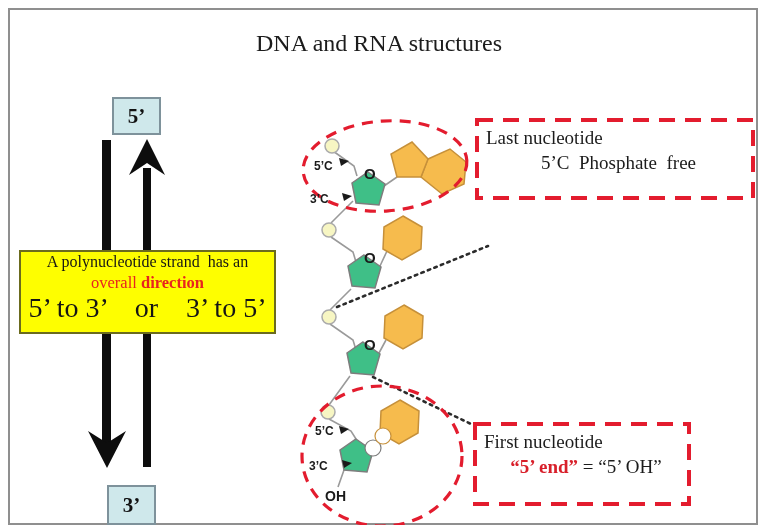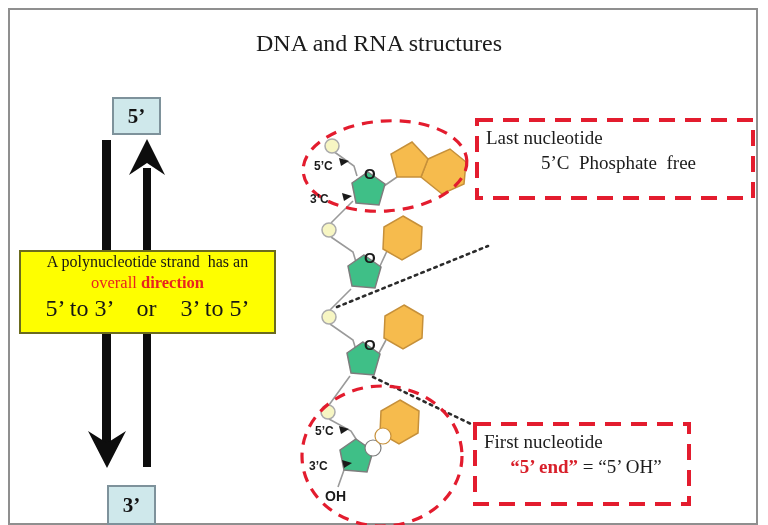--- a/index.html
+++ b/index.html
@@ -12,21 +12,21 @@
           display:flex;align-items:center;justify-content:center;
           font-weight:bold;font-size:21px;color:#111;font-family:"Liberation Serif",serif;}
   .tag5{left:112px;top:97px;height:34px;}
   .tag3{left:107px;top:485px;height:36px;}
   .svg-layer{position:absolute;left:0;top:0;}
   .yellowbox{position:absolute;left:19px;top:250px;width:253px;height:80px;
              background:#fefe00;border:2px solid #6b6b1e;text-align:center;color:#151515;}
   .yb-l1{font-size:16px;line-height:20px;white-space:pre;}
   .yb-l2{font-size:16.5px;line-height:21px;color:#e8231f;}
   .yb-l2 b{color:#e8231f;}
-  .yb-l3{font-size:24px;line-height:30px;white-space:pre;}
+  .yb-l3{font-size:28px;line-height:30px;white-space:pre;}
   .notebox{position:absolute;color:#1c1c1c;font-size:19px;line-height:25px;
            font-family:"Liberation Serif",serif;}
   .note-first{left:486px;top:125px;width:265px;}
   .note-last{left:484px;top:429px;width:204px;}
   .pre{white-space:pre;text-align:center;}
   .redtxt{color:#d81f2a;font-weight:bold;}
   .diag-label{font-family:"Liberation Sans",sans-serif;font-weight:bold;fill:#1a1a1a;}
   .fs12{font-size:12px;}
   .fs14{font-size:14px;}
   .fs15{font-size:15px;}

